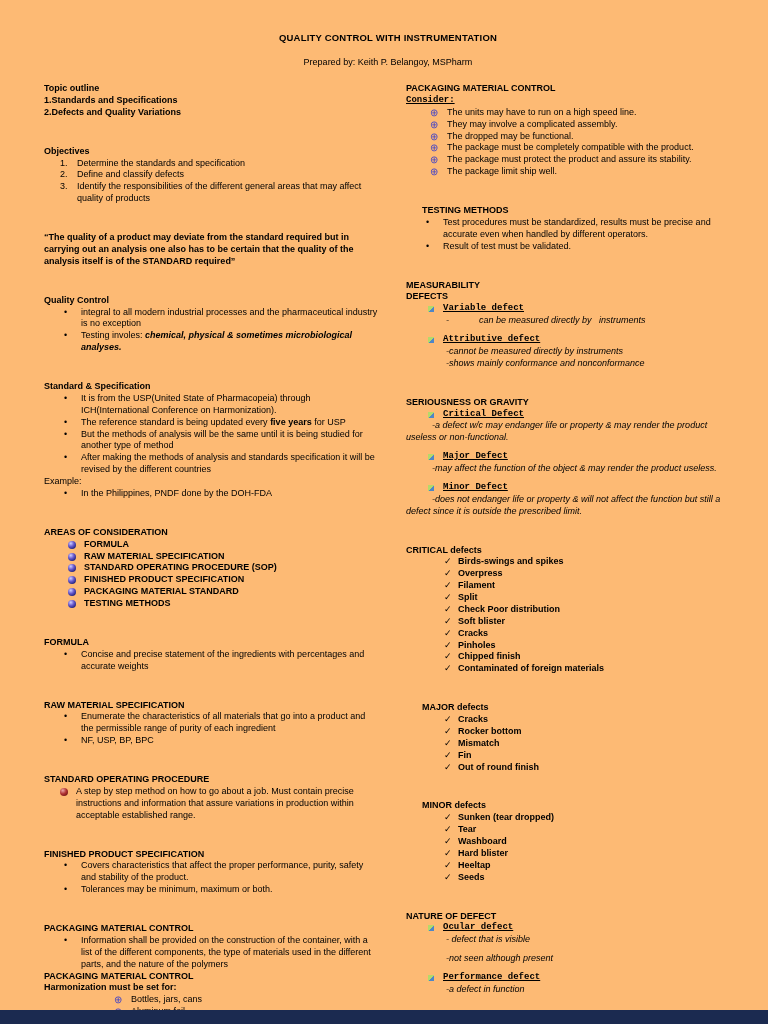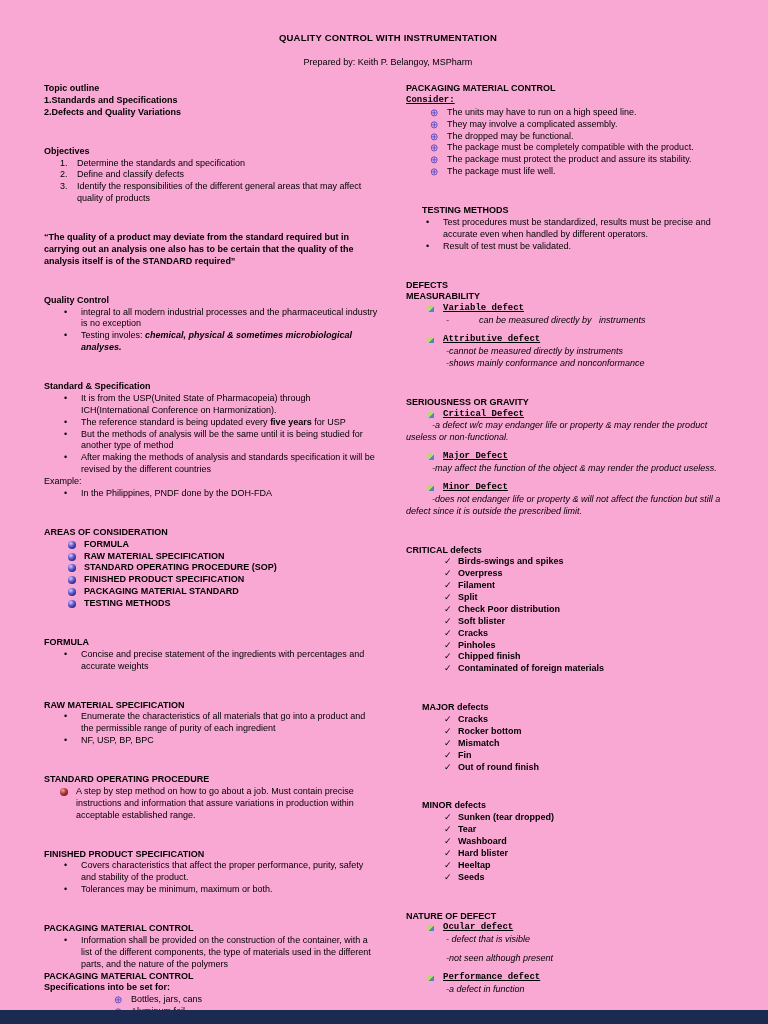--- a/index.html
+++ b/index.html
@@ -5,21 +5,21 @@
   * { box-sizing: border-box; }
   html, body { margin: 0; padding: 0; }
   body {
     width: 768px; height: 1024px;
     background: #ffffff;
     font-family: "Liberation Sans", sans-serif;
     color: #000;
     position: relative;
     overflow: hidden;
   }
-  .doc { position: absolute; inset: 0; background: #f9a8d4; }
+  .doc { position: absolute; inset: 0; background: #fdba74; }
   .content { padding: 32px 36px 0 44px; }
 
   .title-block { text-align: center; margin-bottom: 16px; }
   .title { font-weight: bold; font-size: 9.5px; letter-spacing: .2px; }
   .subtitle { font-size: 9px; margin-top: 14px; }
 
   .cols { display: flex; }
   .col { font-size: 9px; line-height: 1.32; }
   .col-left  { width: 334px; margin-right: 28px; }
   .col-right { width: 324px; }
@@ -248,21 +248,21 @@
           <ul class="ul-dot">
             <li class="li">
               <span class="dot g">•</span>
               <span class="txt">Information shall be provided on the construction of the container, with a list of the different components, the type of materials used in the different parts, and the nature of the polymers</span>
             </li>
           </ul>
         </section>
 
         <section class="sec tight">
           <div class="hd">PACKAGING MATERIAL CONTROL</div>
-          <div class="hd">Specifications into be set for:</div>
+          <div class="hd">Harmonization must be set for:</div>
           <ul class="ul-phi-left">
             <li class="li">
               <span class="phi g">⊕</span>
               <span class="txt">Bottles, jars, cans</span>
             </li>
             <li class="li">
               <span class="phi g">⊕</span>
               <span class="txt">Aluminum foil</span>
             </li>
             <li class="li">
@@ -311,42 +311,42 @@
             <li class="li">
               <span class="phi g">⊕</span>
               <span class="txt">The package must be completely compatible with the product.</span>
             </li>
             <li class="li">
               <span class="phi g">⊕</span>
               <span class="txt">The package must protect the product and assure its stability.</span>
             </li>
             <li class="li">
               <span class="phi g">⊕</span>
-              <span class="txt">The package must life well.</span>
+              <span class="txt">The package limit ship well.</span>
             </li>
           </ul>
         </section>
 
         <section class="sec">
           <div class="hd ind1">TESTING METHODS</div>
           <ul class="ul-dot">
             <li class="li">
               <span class="dot g">•</span>
               <span class="txt">Test procedures must be standardized, results must be precise and accurate even when handled by different operators.</span>
             </li>
             <li class="li">
               <span class="dot g">•</span>
               <span class="txt">Result of test must be validated.</span>
             </li>
           </ul>
         </section>
 
         <section class="sec">
+          <div class="hd">MEASURABILITY</div>
           <div class="hd">DEFECTS</div>
-          <div class="hd">MEASURABILITY</div>
           <ul class="ul-square">
             <li class="li">
               <span class="sq g"></span>
               <span class="txt term">Variable defect</span>
             </li>
           </ul>
           <div class="desc pre">-            can be measured directly by   instruments</div>
           <div class="gap"></div>
           <ul class="ul-square">
             <li class="li">

